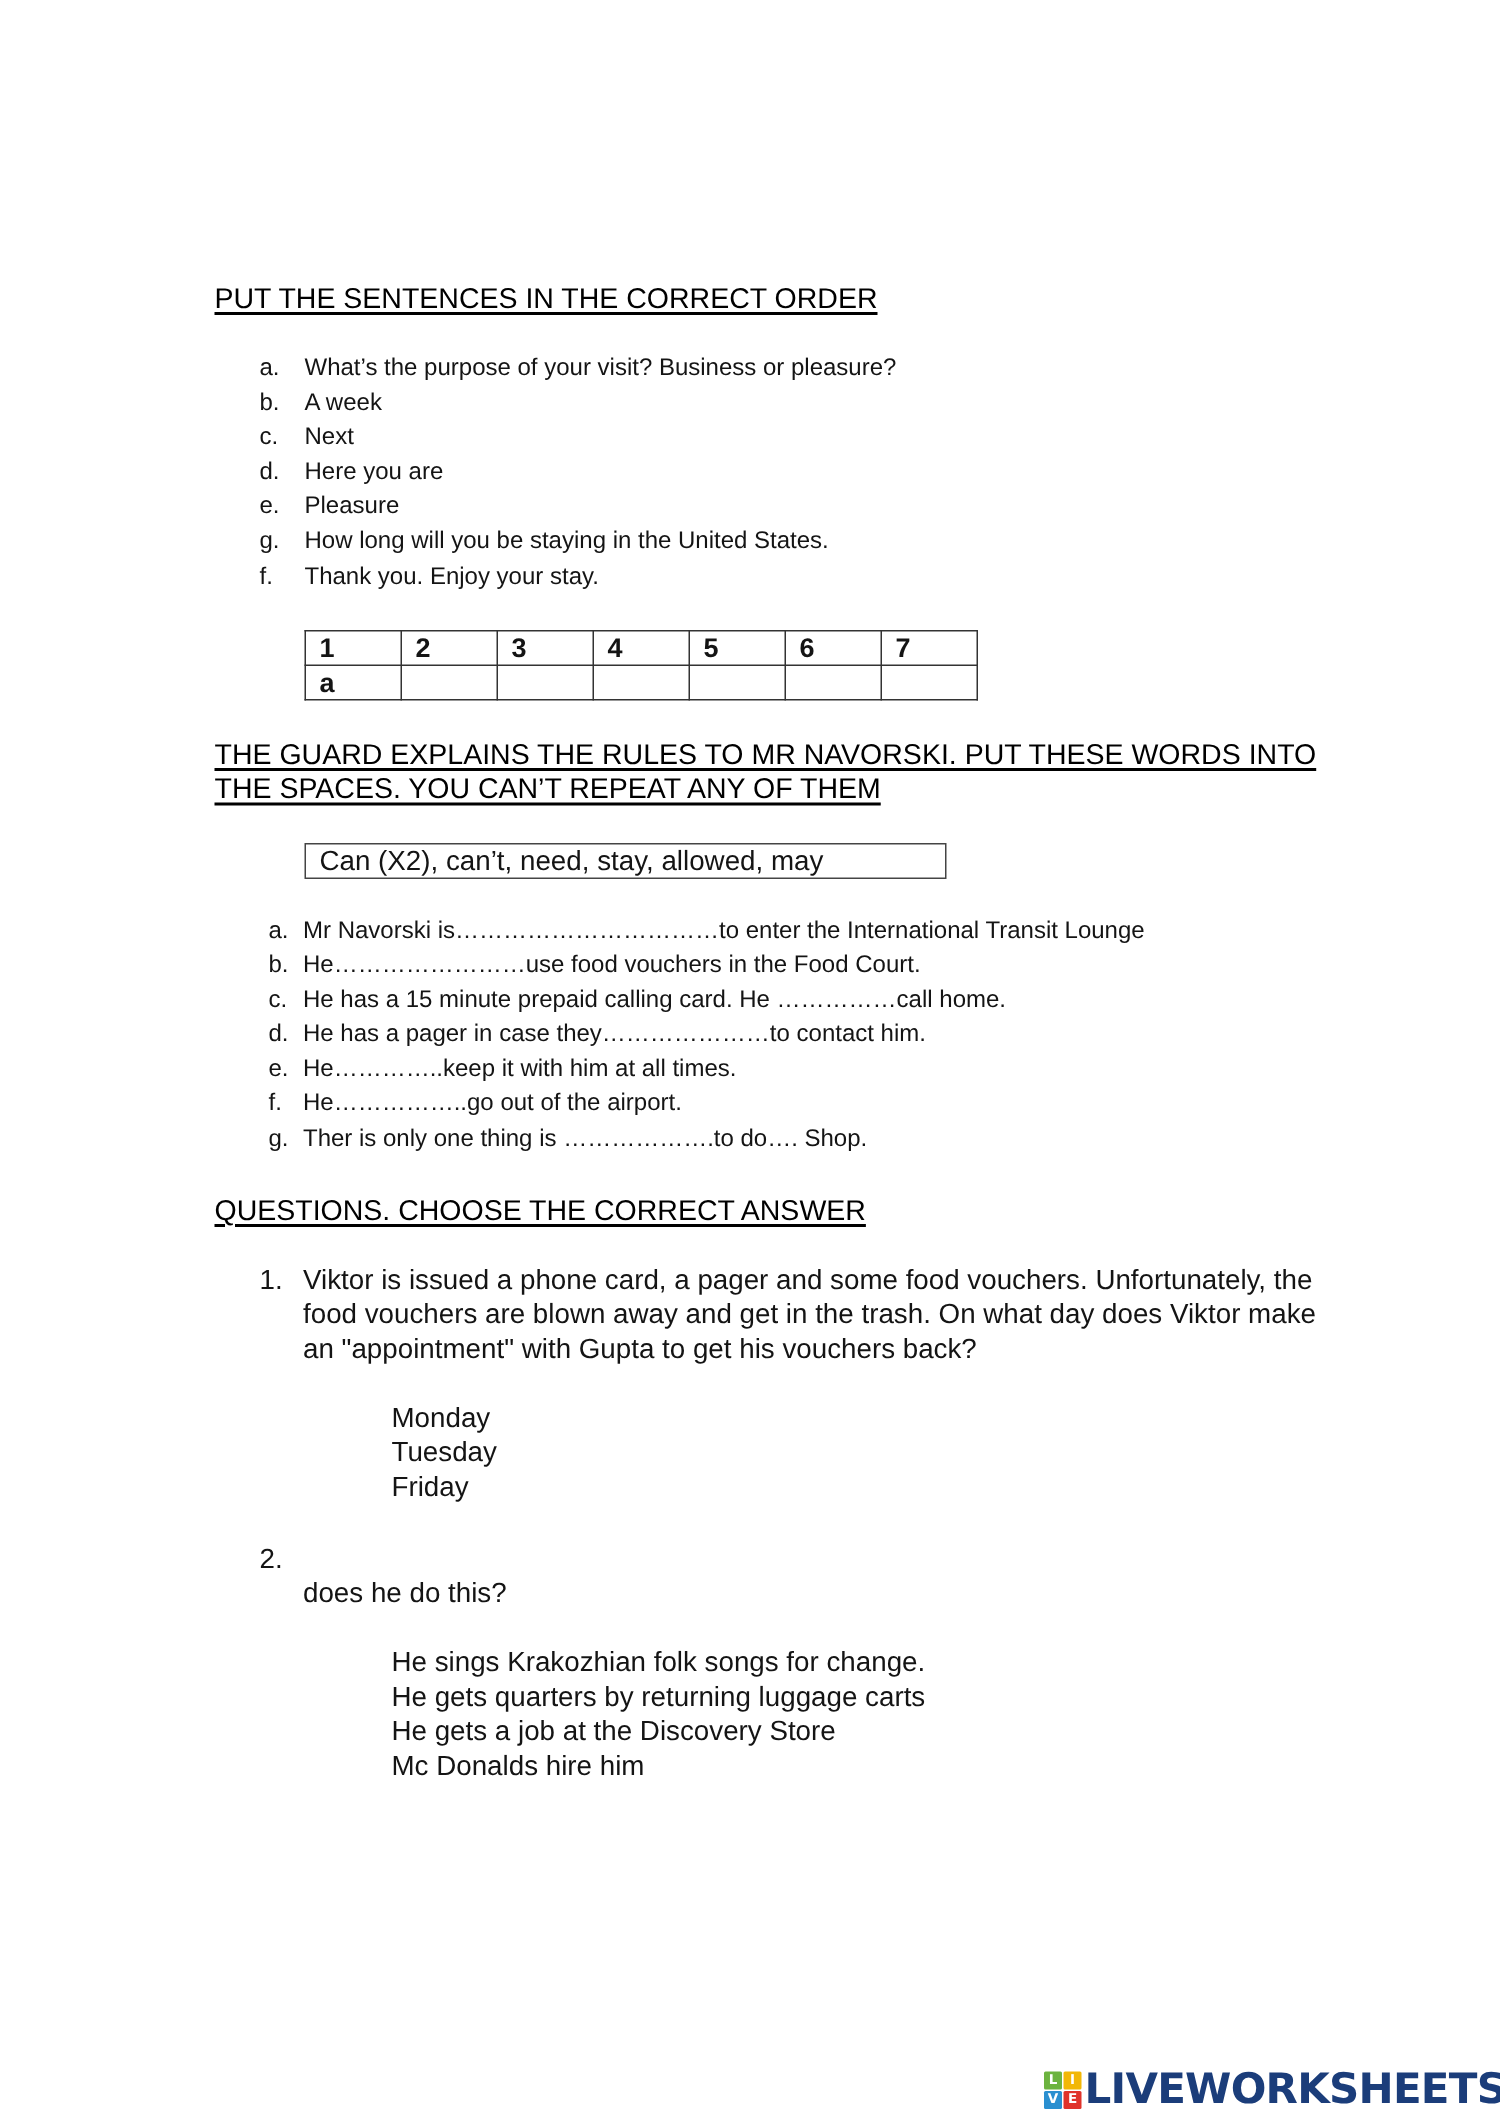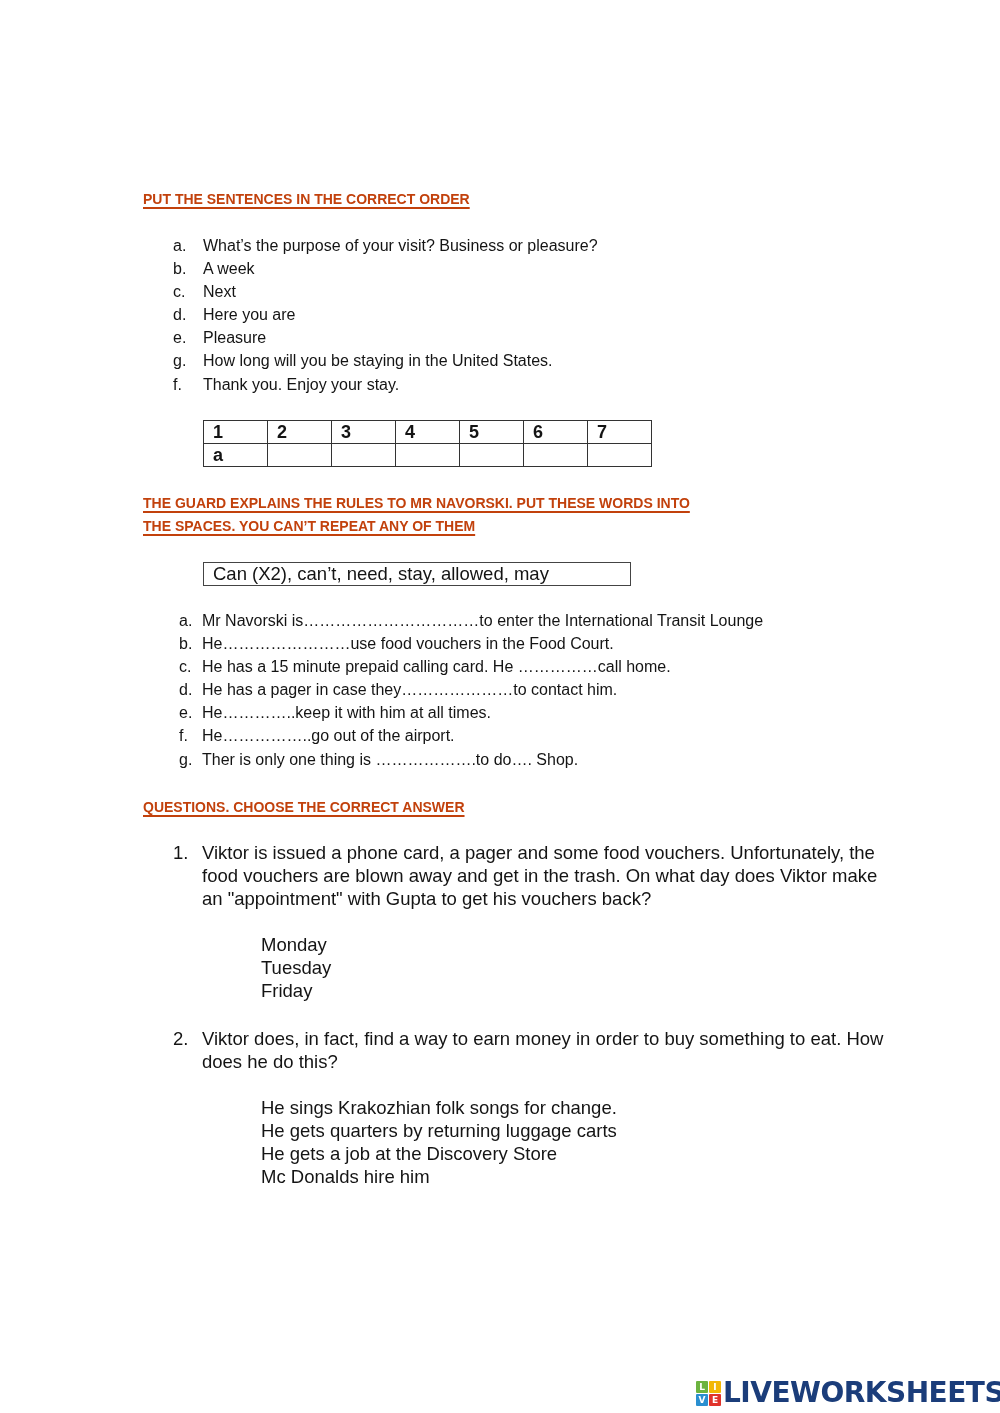--- a/index.html
+++ b/index.html
@@ -16,28 +16,28 @@
       color: #141414;
     }
     .page {
       position: absolute;
       left: 0; top: 0;
       width: 1000px; height: 1413px;
     }
     .heading {
       position: absolute;
       left: 143px;
-      font-weight: bold;
-      font-size: 14px;
+      font-weight: normal;
+      font-size: 19px;
       text-decoration: underline;
       text-decoration-thickness: 2px;
       text-underline-offset: 3px;
       line-height: 23px;
       margin: 0;
-      color: #c2410c;
+      color: #000000;
     }
     .list {
       position: absolute;
       margin: 0;
       padding: 0;
       list-style: none;
       font-size: 16px;
       line-height: 23.1px;
     }
     .list li {
@@ -221,21 +221,21 @@
       <ul class="options" style="top:92px;">
         <li>Monday</li>
         <li>Tuesday</li>
         <li>Friday</li>
       </ul>
     </div>
 
     <div class="q-item" style="top:186px;">
       <span class="q-num">2.</span>
       <span class="q-text">
-        <span>Viktor does, in fact, find a way to earn money in order to buy something to eat. How</span><br>
+        <br>
         <span>does he do this?</span>
       </span>
       <ul class="options" style="top:69px;">
         <li>He sings Krakozhian folk songs for change.</li>
         <li>He gets quarters by returning luggage carts</li>
         <li>He gets a job at the Discovery Store</li>
         <li>Mc Donalds hire him</li>
       </ul>
     </div>
   </div>

